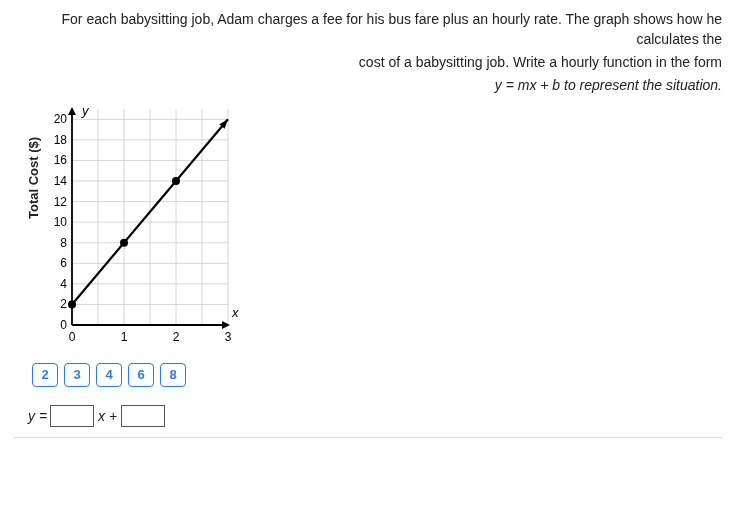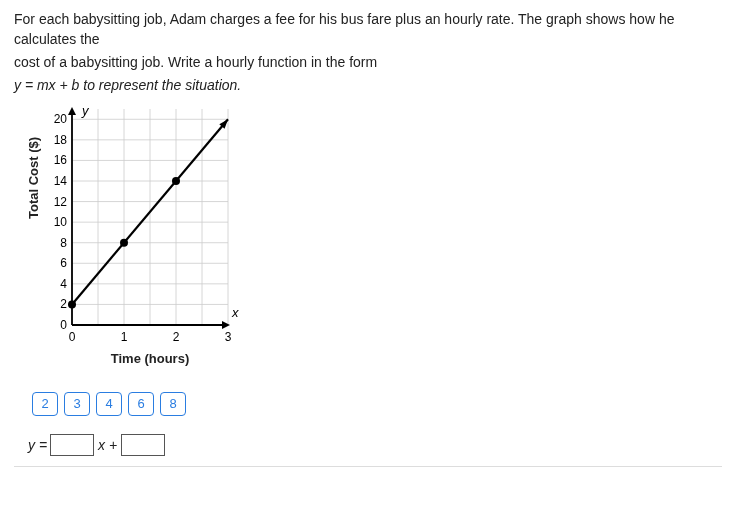--- a/index.html
+++ b/index.html
@@ -6,40 +6,40 @@
   body {
     font-family: Arial, Helvetica, sans-serif;
     font-size: 14px;
     color: #222;
     width: 736px;
     height: 508px;
     padding: 10px 14px;
     position: relative;
     background: #fff;
   }
-  .problem-text { line-height: 1.4; margin-bottom: 4px; }
-  .equation { font-style: italic; margin-bottom: 4px; }
+  .problem-text { line-height: 1.4; margin-bottom: 4px; text-align: right; }
+  .equation { font-style: italic; margin-bottom: 4px; text-align: right; }
   .chart-area { position: relative; margin-left: 18px; margin-top: 6px; }
   .ylabel {
     position: absolute;
     left: -6px; top: 120px;
     transform: rotate(-90deg);
     transform-origin: left top;
     font-weight: bold;
     font-size: 13px;
   }
   .xlabel {
     text-align: center;
     font-weight: bold;
     font-size: 13px;
     margin-top: 2px;
     margin-left: 28px;
     width: 180px;
   }
-  .options-row { margin-top: 26px; margin-left: 18px; }
+  .options-row { margin-top: 14px; margin-left: 18px; font-weight: bold; }
   .option {
     display: inline-block;
     border: 1px solid #2a7de1;
     color: #2a7de1;
     border-radius: 4px;
     width: 26px;
     height: 24px;
     line-height: 22px;
     text-align: center;
     font-size: 13px;
@@ -117,21 +117,20 @@
       <text x="144" y="242" text-anchor="middle" class="tick-text">2</text>
       <text x="196" y="242" text-anchor="middle" class="tick-text">3</text>
       <text x="50" y="16" class="axis-var">y</text>
       <text x="200" y="218" class="axis-var">x</text>
       <line x1="40" y1="205.42857142857144" x2="196" y2="20.285714285714306" stroke="#000" stroke-width="2.2"></line>
       <polygon points="196,20.285714285714306 192.56935053108418,29.678831139103686 187.32488254114418,25.259881258691273" fill="#000"></polygon>
       <circle cx="40" cy="205.42857142857144" r="4" fill="#000"></circle>
       <circle cx="92" cy="143.71428571428572" r="4" fill="#000"></circle>
       <circle cx="144" cy="82" r="4" fill="#000"></circle>
     </svg>
-  <div class="xlabel">Time (hours)</div>
 </div>
 
 <div class="options-row" id="options-row"><span class="option">2</span><span class="option">3</span><span class="option">4</span><span class="option">6</span><span class="option">8</span></div>
 
 <div class="answer-row">
   <span class="sloty">y =</span>
   <span class="slot"></span>
   <span class="xplus">x +</span>
   <span class="slot slot2"></span>
 </div>

